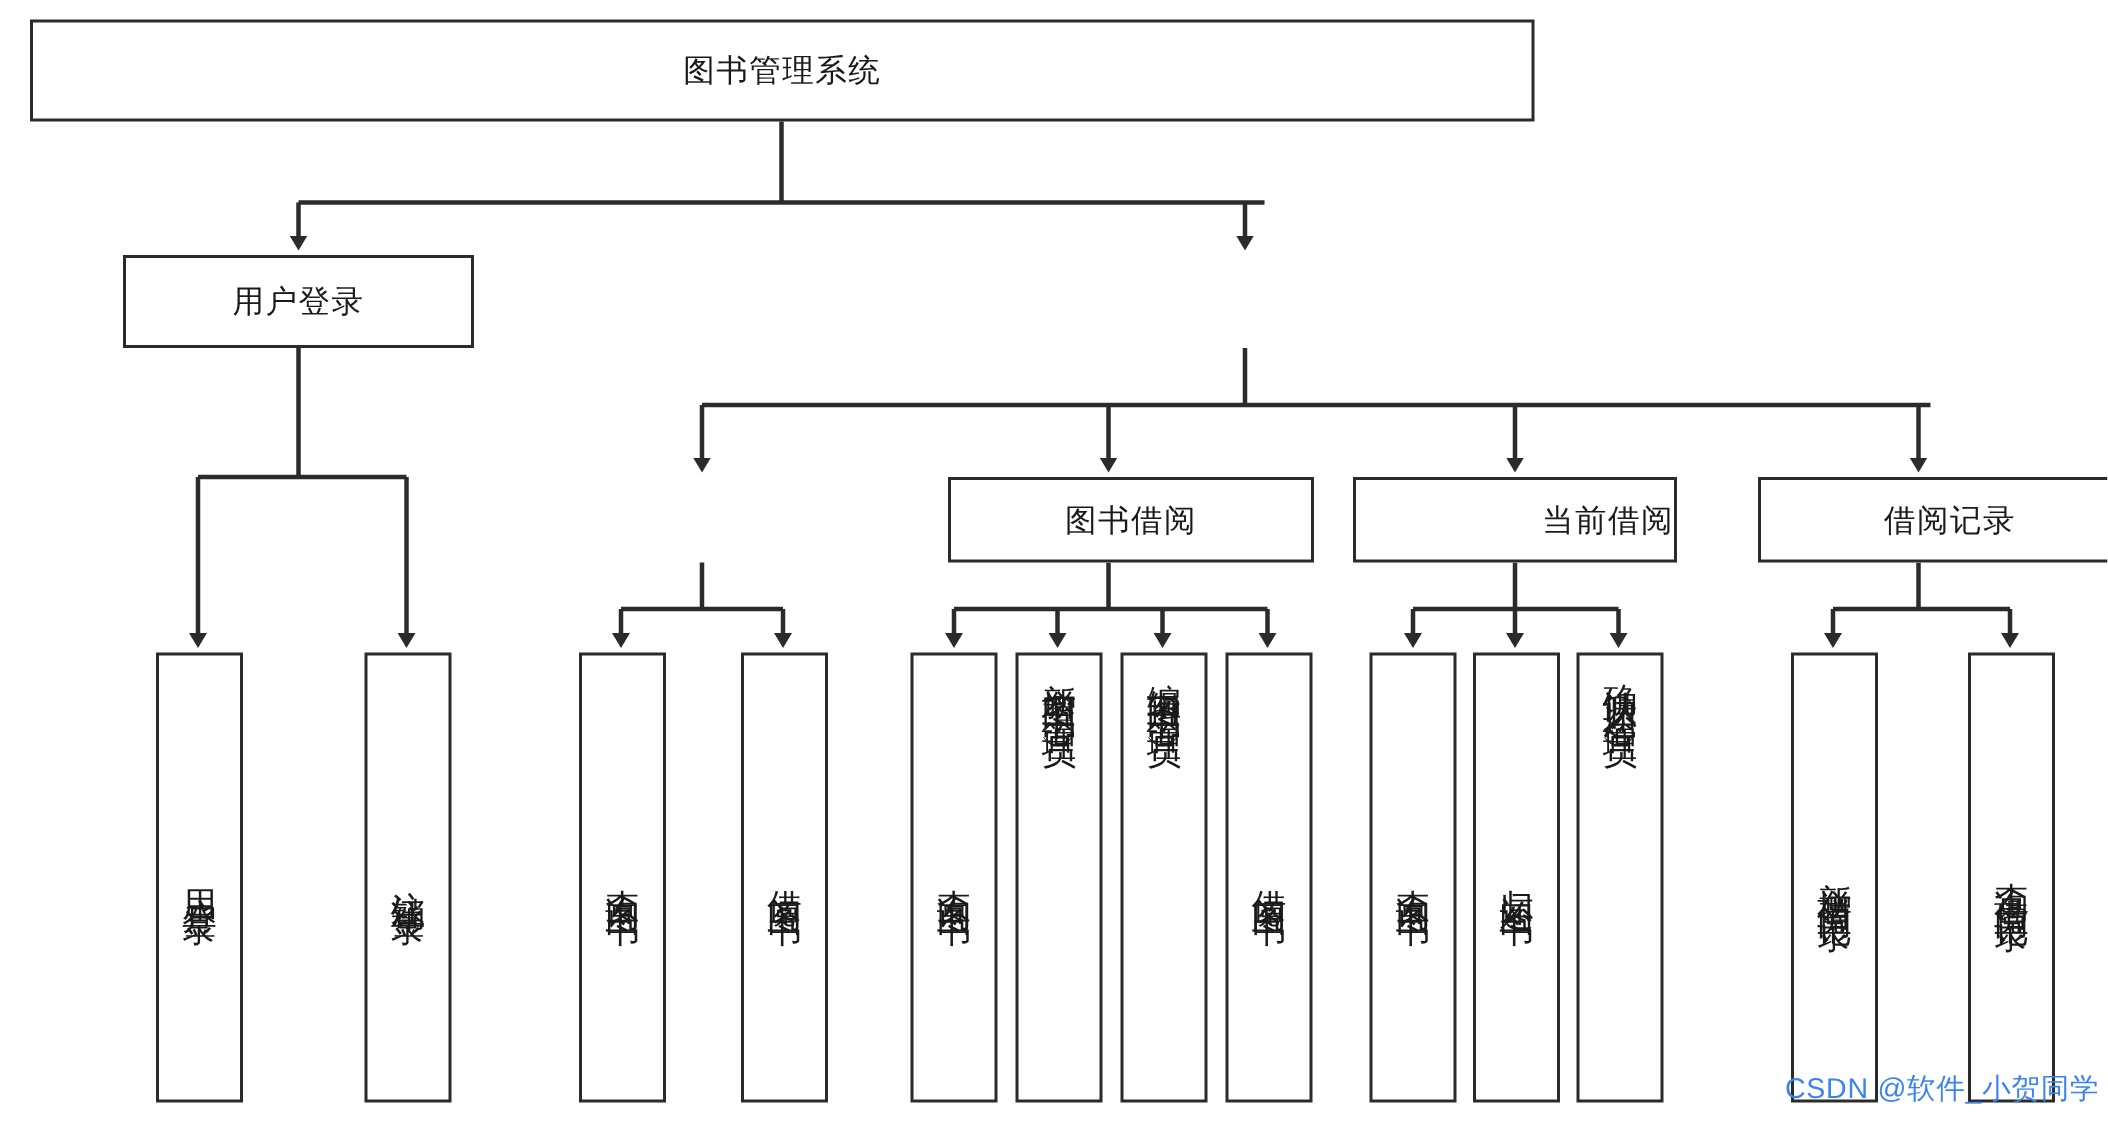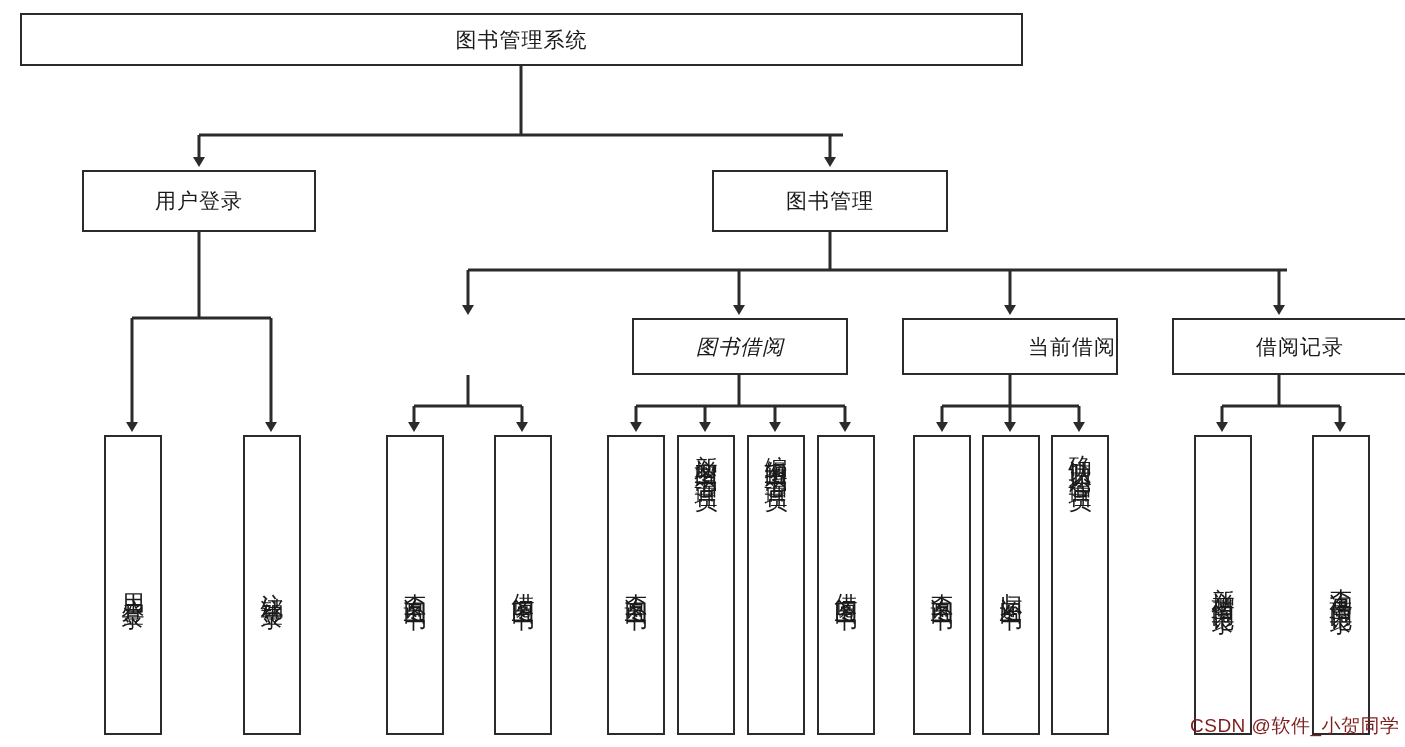--- a/index.html
+++ b/index.html
@@ -51,21 +51,21 @@
     letter-spacing: 5px;
     line-height: 1;
     white-space: nowrap;
   }
   .node.v-center {
     align-items: center;
   }
   .watermark {
     position: absolute;
     font-size: 19px;
-    color: #7f1d1d;
+    color: #3b82f6;
     white-space: nowrap;
     letter-spacing: 0.5px;
   }
 </style>
 </head>
 <body>
 
 <div id="canvas">
 
   <svg class="wires" viewBox="0 0 1405 747">
@@ -111,32 +111,29 @@
       <path d="M1010,406 L1010,423" marker-end="url(#arrow)"></path>
       <path d="M1079,406 L1079,423" marker-end="url(#arrow)"></path>
 
       <path d="M1279,375 L1279,406"></path>
       <path d="M1222,406 L1340,406"></path>
       <path d="M1222,406 L1222,423" marker-end="url(#arrow)"></path>
       <path d="M1340,406 L1340,423" marker-end="url(#arrow)"></path>
     </g>
   </svg>
 
-  <div class="node h-label" style="left:20px; top:13px; width:1003px; height:53px;">
+  <div class="node h-label" style="left:20px; top:13px; width:1003px; height:68px;">
     <span>图书管理系统</span>
   </div>
 
   <div class="node h-label" style="left:82px; top:170px; width:234px; height:62px;">
     <span>用户登录</span>
   </div>
-  <div class="node h-label" style="left:712px; top:170px; width:236px; height:62px;">
-    <span>图书管理</span>
-  </div>
 
-  <div class="node h-label" style="left:632px; top:318px; width:216px; height:57px;font-style:italic;">
+  <div class="node h-label" style="left:632px; top:318px; width:244px; height:57px;">
     <span>图书借阅</span>
   </div>
   <div class="node h-label" style="left:902px; top:318px; width:216px; height:57px;justify-content:flex-end;">
     <span>当前借阅</span>
   </div>
   <div class="node h-label" style="left:1172px; top:318px; width:256px; height:57px;">
     <span>借阅记录</span>
   </div>
 
   <div class="node v-label v-center" style="left:104px; top:435px; width:58px; height:300px;">

